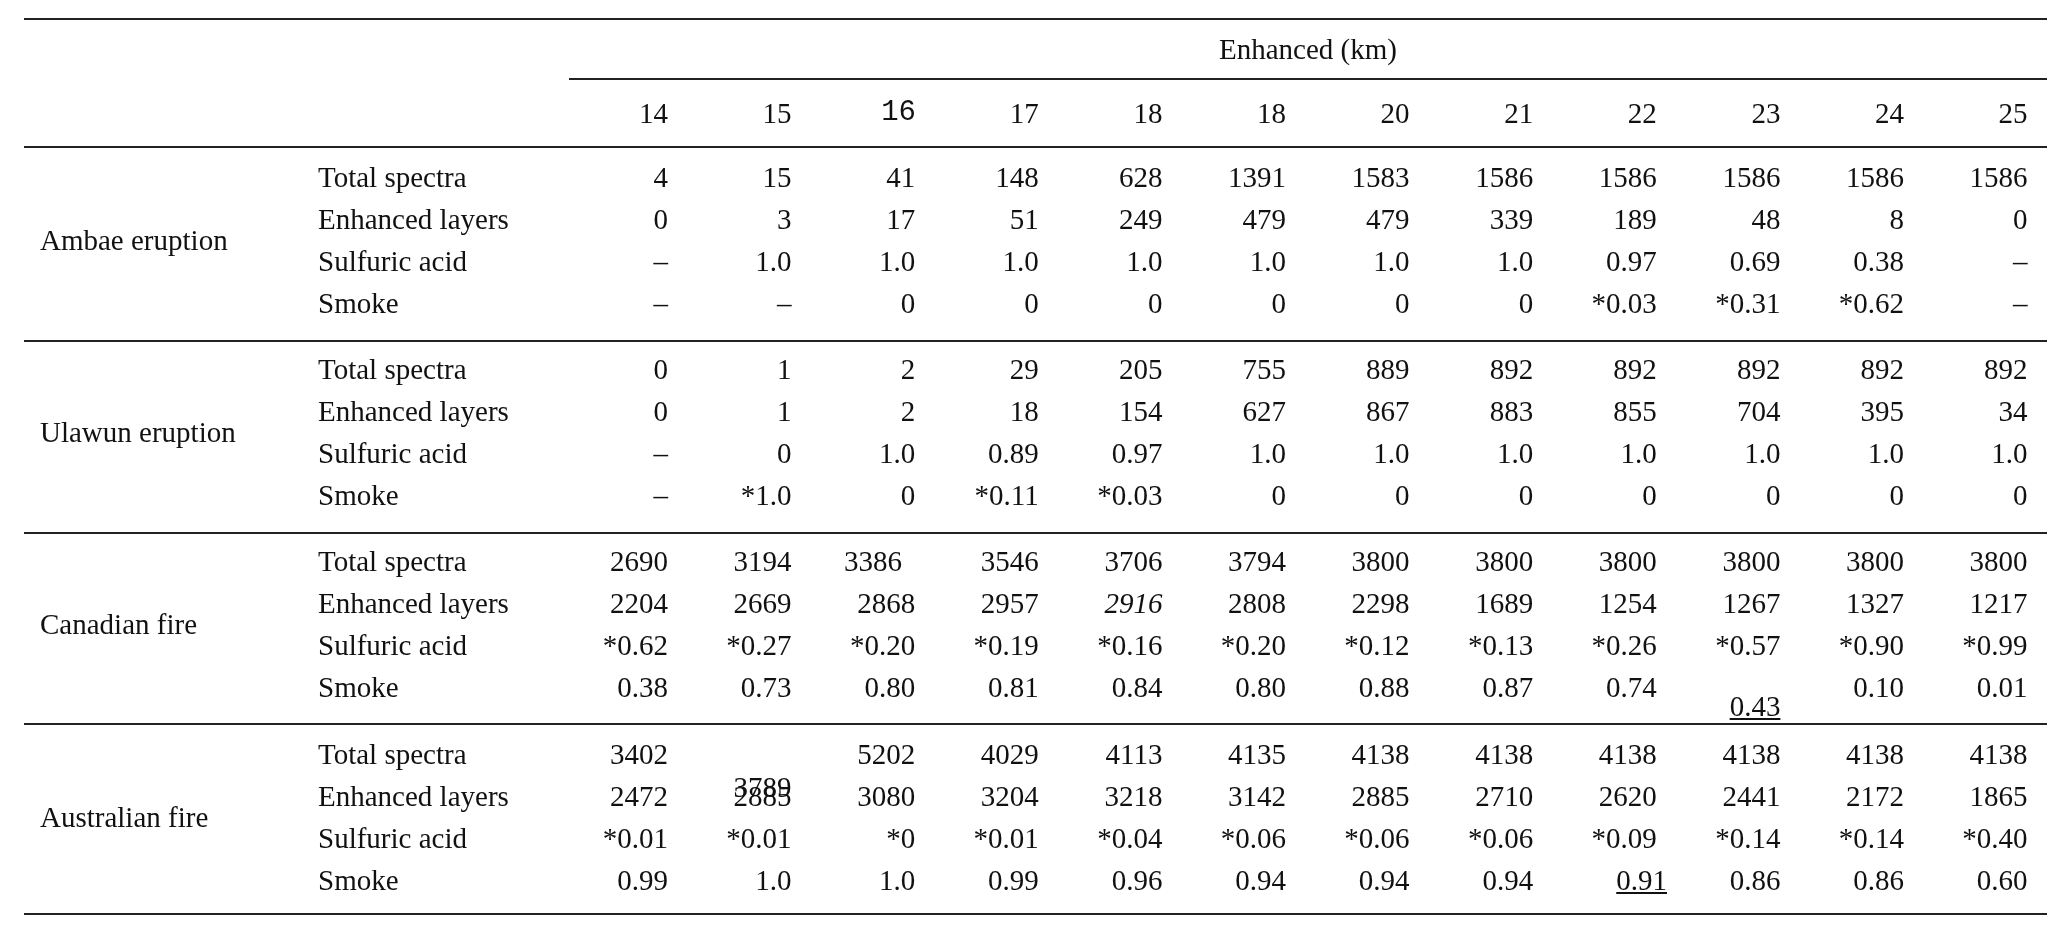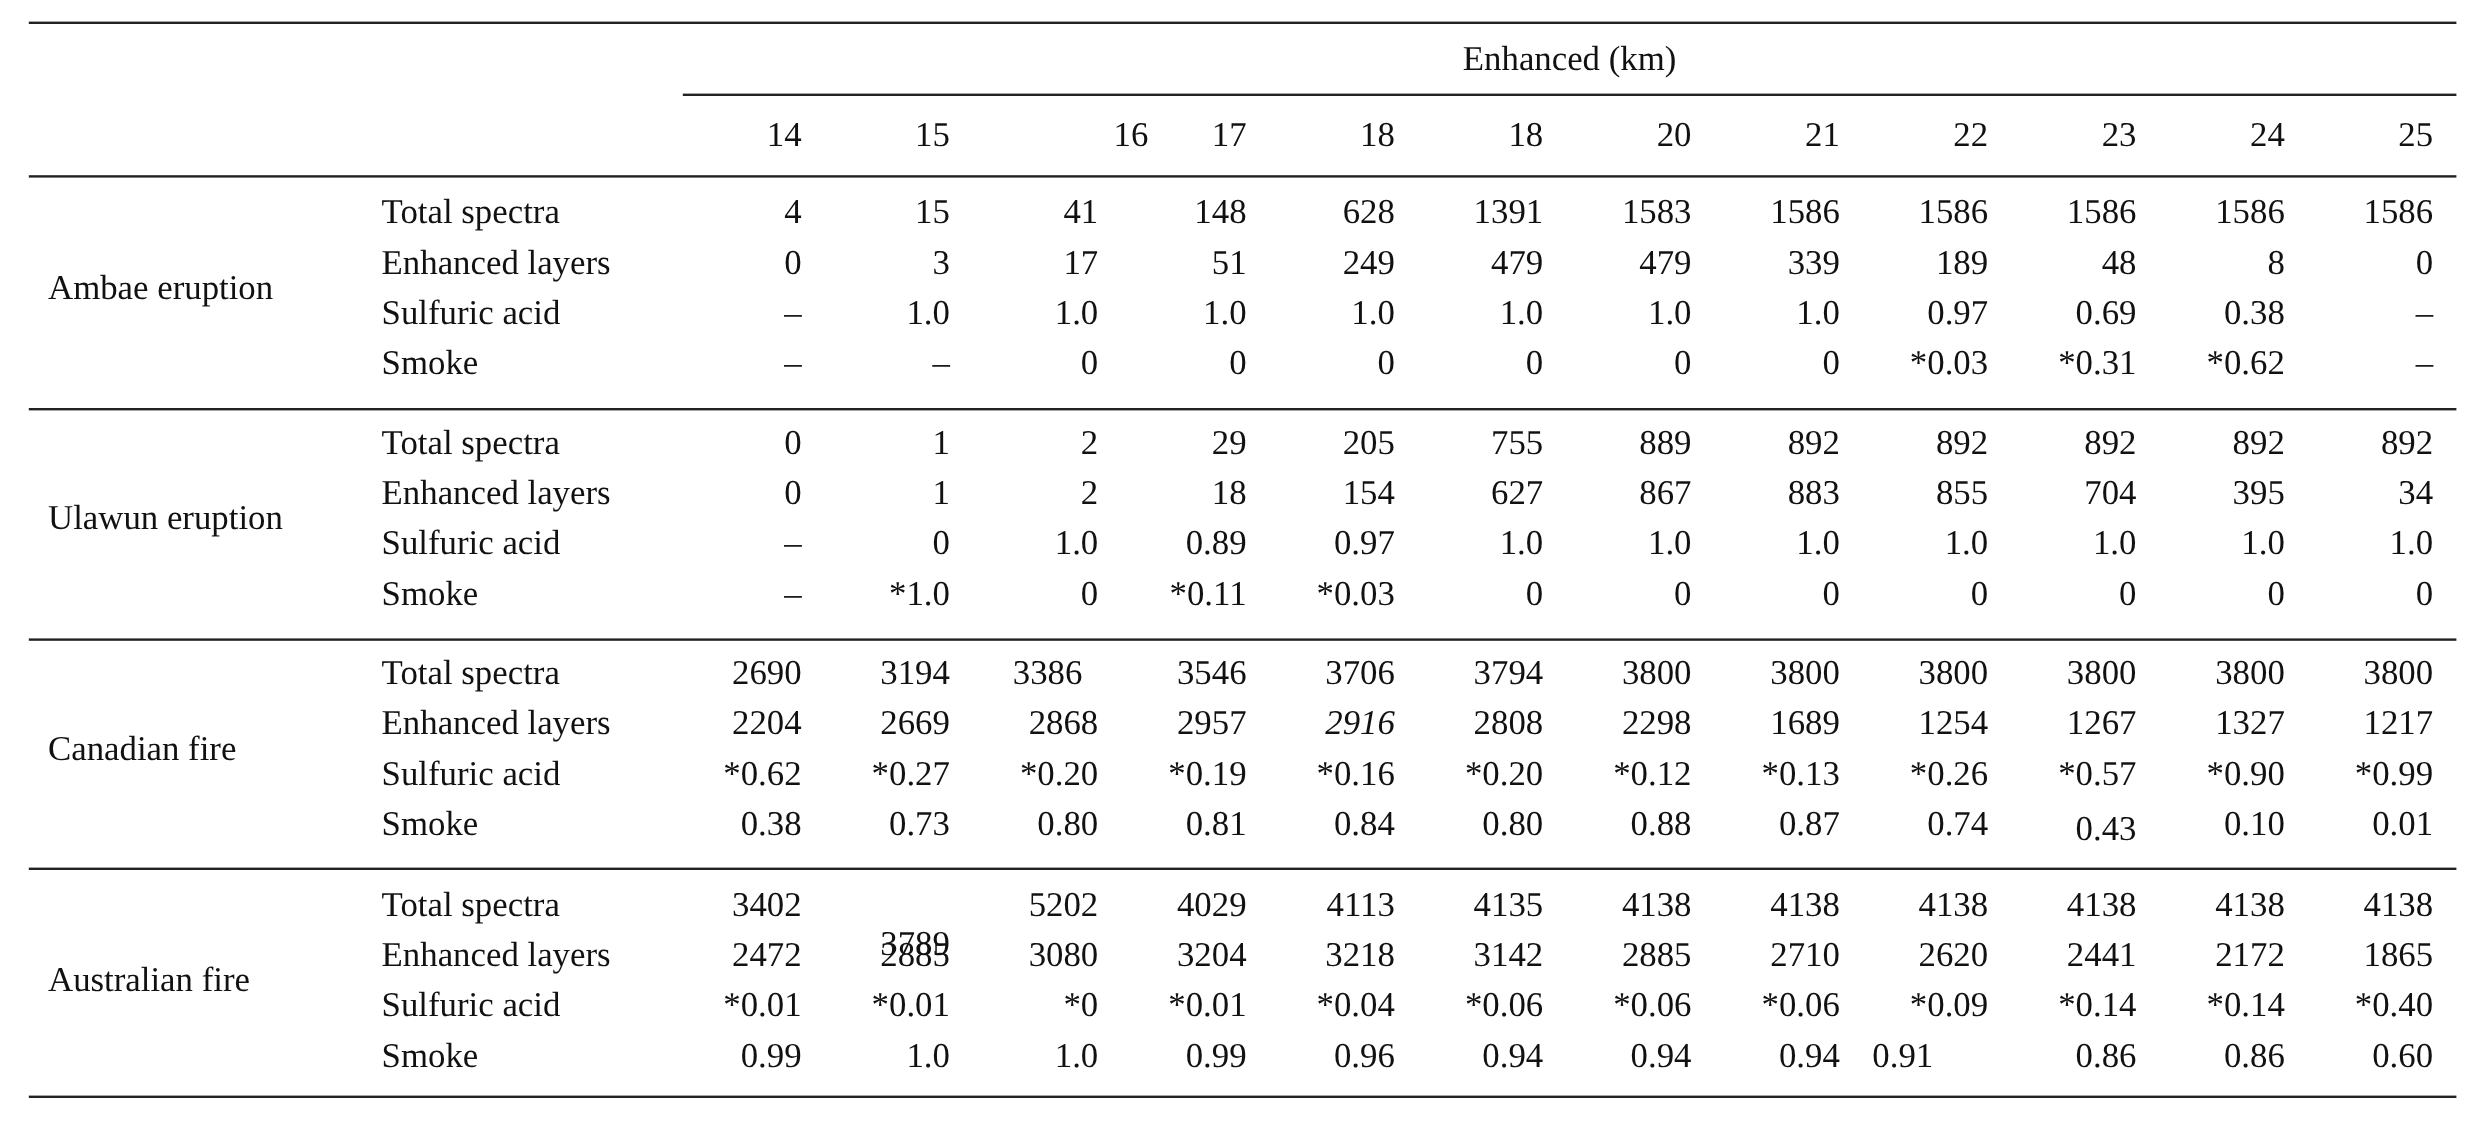--- a/index.html
+++ b/index.html
@@ -15,21 +15,21 @@
 </head>
 <body>
 
 <div id="table-root">
   <div class="rule" style="top:18px; left:24px; width:2023px;"></div>
   <div id="alt-title">Enhanced (km)</div>
   <div class="rule" style="top:78px; left:569px; width:1478px;"></div>
   <div id="col-headers">
       <div class="cell hdr" style="top: 92px; left: 558px;">14</div>
       <div class="cell hdr" style="top: 92px; left: 681.6px;">15</div>
-      <div class="cell hdr" style="top: 92px; left: 847px;">16</div>
+      <div class="cell hdr" style="top: 92px; left: 806px; font-family: Liberation Mono, monospace;">16</div>
       <div class="cell hdr" style="top: 92px; left: 928.8px;">17</div>
       <div class="cell hdr" style="top: 92px; left: 1052.4px;">18</div>
       <div class="cell hdr" style="top: 92px; left: 1176px;">18</div>
       <div class="cell hdr" style="top: 92px; left: 1299.6px;">20</div>
       <div class="cell hdr" style="top: 92px; left: 1423.2px;">21</div>
       <div class="cell hdr" style="top: 92px; left: 1546.8px;">22</div>
       <div class="cell hdr" style="top: 92px; left: 1670.4px;">23</div>
       <div class="cell hdr" style="top: 92px; left: 1794px;">24</div>
       <div class="cell hdr" style="top: 92px; left: 1917.6px;">25</div>
     </div>
@@ -186,21 +186,21 @@
       <div class="cell" style="top: 666px; left: 318px;">Smoke</div>
       <div class="cell num" style="top: 666px; left: 558px;">0.38</div>
       <div class="cell num" style="top: 666px; left: 681.6px;">0.73</div>
       <div class="cell num" style="top: 666px; left: 805.2px;">0.80</div>
       <div class="cell num" style="top: 666px; left: 928.8px;">0.81</div>
       <div class="cell num" style="top: 666px; left: 1052.4px;">0.84</div>
       <div class="cell num" style="top: 666px; left: 1176px;">0.80</div>
       <div class="cell num" style="top: 666px; left: 1299.6px;">0.88</div>
       <div class="cell num" style="top: 666px; left: 1423.2px;">0.87</div>
       <div class="cell num" style="top: 666px; left: 1546.8px;">0.74</div>
-      <div class="cell num" style="top: 670px; left: 1670.4px;">0.43</div>
+      <div class="cell num" style="top: 685px; left: 1670.4px; text-decoration: underline;">0.43</div>
       <div class="cell num" style="top: 666px; left: 1794px;">0.10</div>
       <div class="cell num" style="top: 666px; left: 1917.6px;">0.01</div>
       <div class="rule" style="top: 723px; left: 24px; width: 2023px;"></div>
       <div class="cell" style="top: 796px; left: 40px;">Australian fire</div>
       <div class="cell" style="top: 733px; left: 318px;">Total spectra</div>
       <div class="cell num" style="top: 733px; left: 558px;">3402</div>
       <div class="cell num" style="top: 738px; left: 681.6px; margin-top: 28px;">3789</div>
       <div class="cell num" style="top: 733px; left: 805.2px;">5202</div>
       <div class="cell num" style="top: 733px; left: 928.8px;">4029</div>
       <div class="cell num" style="top: 733px; left: 1052.4px;">4113</div>
@@ -239,19 +239,19 @@
       <div class="cell num" style="top: 817px; left: 1917.6px;">*0.40</div>
       <div class="cell" style="top: 859px; left: 318px;">Smoke</div>
       <div class="cell num" style="top: 859px; left: 558px;">0.99</div>
       <div class="cell num" style="top: 859px; left: 681.6px;">1.0</div>
       <div class="cell num" style="top: 859px; left: 805.2px;">1.0</div>
       <div class="cell num" style="top: 859px; left: 928.8px;">0.99</div>
       <div class="cell num" style="top: 859px; left: 1052.4px;">0.96</div>
       <div class="cell num" style="top: 859px; left: 1176px;">0.94</div>
       <div class="cell num" style="top: 859px; left: 1299.6px;">0.94</div>
       <div class="cell num" style="top: 859px; left: 1423.2px;">0.94</div>
-      <div class="cell num" style="top: 859px; left: 1501px;">0.91</div>
+      <div class="cell num" style="top: 859px; left: 1557px; text-decoration: underline;">0.91</div>
       <div class="cell num" style="top: 859px; left: 1670.4px;">0.86</div>
       <div class="cell num" style="top: 859px; left: 1794px;">0.86</div>
       <div class="cell num" style="top: 859px; left: 1917.6px;">0.60</div>
       <div class="rule" style="top: 913px; left: 24px; width: 2023px;"></div>
     </div>
 </div>
 
 </body></html>

